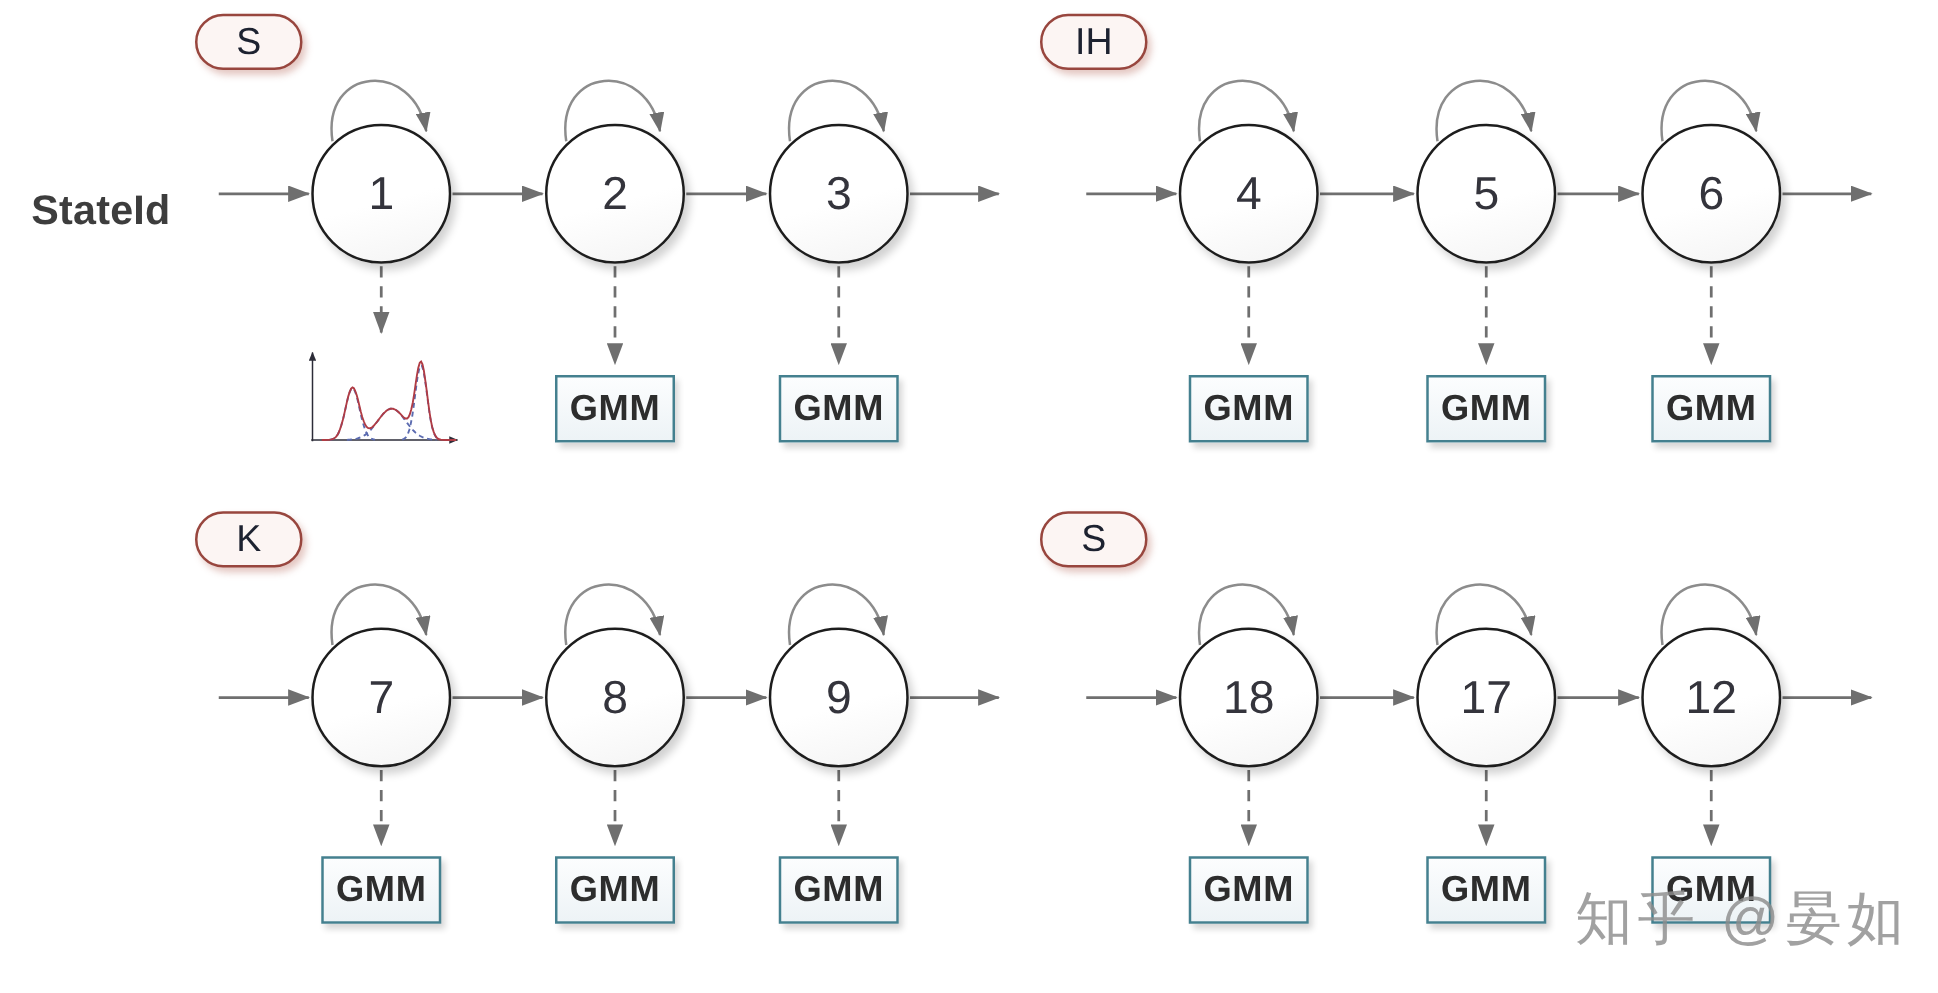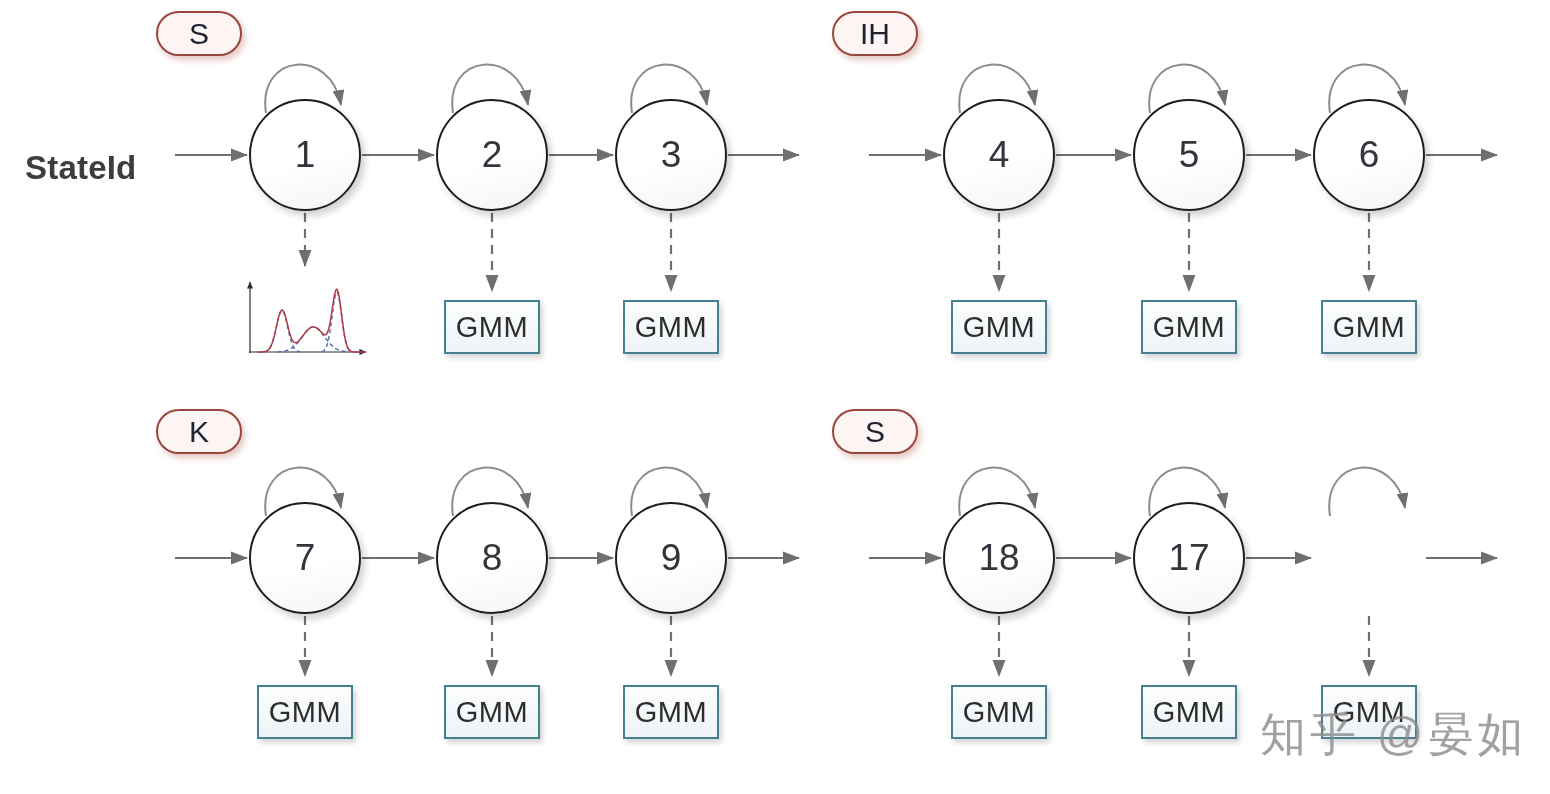--- a/index.html
+++ b/index.html
@@ -26,21 +26,21 @@
     border:2px solid var(--pill-border);
     background:var(--pill-fill);
     box-shadow:3px 4px 6px rgba(196,130,120,0.45);
     font-size:30px;color:#1d2230;
   }
   .gmm{
     width:96px;height:54px;
     border:2px solid var(--gmm-border);
     background:linear-gradient(180deg,#fcfdfe 0%,#edf3f6 100%);
     box-shadow:3px 4px 5px rgba(0,0,0,0.16);
-    font-size:29px;font-weight:400;color:#2d2d2d;letter-spacing:0.5px;
+    font-size:29px;font-weight:700;color:#2d2d2d;letter-spacing:0.5px;
   }
   .stateid{
     position:absolute;z-index:2;left:25px;top:149px;
     font-size:33px;font-weight:600;color:#3d3d3d;letter-spacing:0.2px;
   }
   .watermark{
     position:absolute;z-index:3;left:1260px;top:704px;
     font-size:46px;color:rgba(140,140,140,0.82);letter-spacing:4px;white-space:nowrap;
   }
 </style>
@@ -118,20 +118,21 @@
   <div class="node state" style="left:615px;top:99px">3</div>
   <div class="node state" style="left:943px;top:99px">4</div>
   <div class="node state" style="left:1133px;top:99px">5</div>
   <div class="node state" style="left:1313px;top:99px">6</div>
 
   <div class="node state" style="left:249px;top:502px">7</div>
   <div class="node state" style="left:436px;top:502px">8</div>
   <div class="node state" style="left:615px;top:502px">9</div>
   <div class="node state" style="left:943px;top:502px">18</div>
   <div class="node state" style="left:1133px;top:502px">17</div>
+  <div class="node state" style="left:1313px;top:502px">12</div>
 
   <div class="node gmm" style="left:444px;top:300px">GMM</div>
   <div class="node gmm" style="left:623px;top:300px">GMM</div>
   <div class="node gmm" style="left:951px;top:300px">GMM</div>
   <div class="node gmm" style="left:1141px;top:300px">GMM</div>
   <div class="node gmm" style="left:1321px;top:300px">GMM</div>
 
   <div class="node gmm" style="left:257px;top:685px">GMM</div>
   <div class="node gmm" style="left:444px;top:685px">GMM</div>
   <div class="node gmm" style="left:623px;top:685px">GMM</div>

